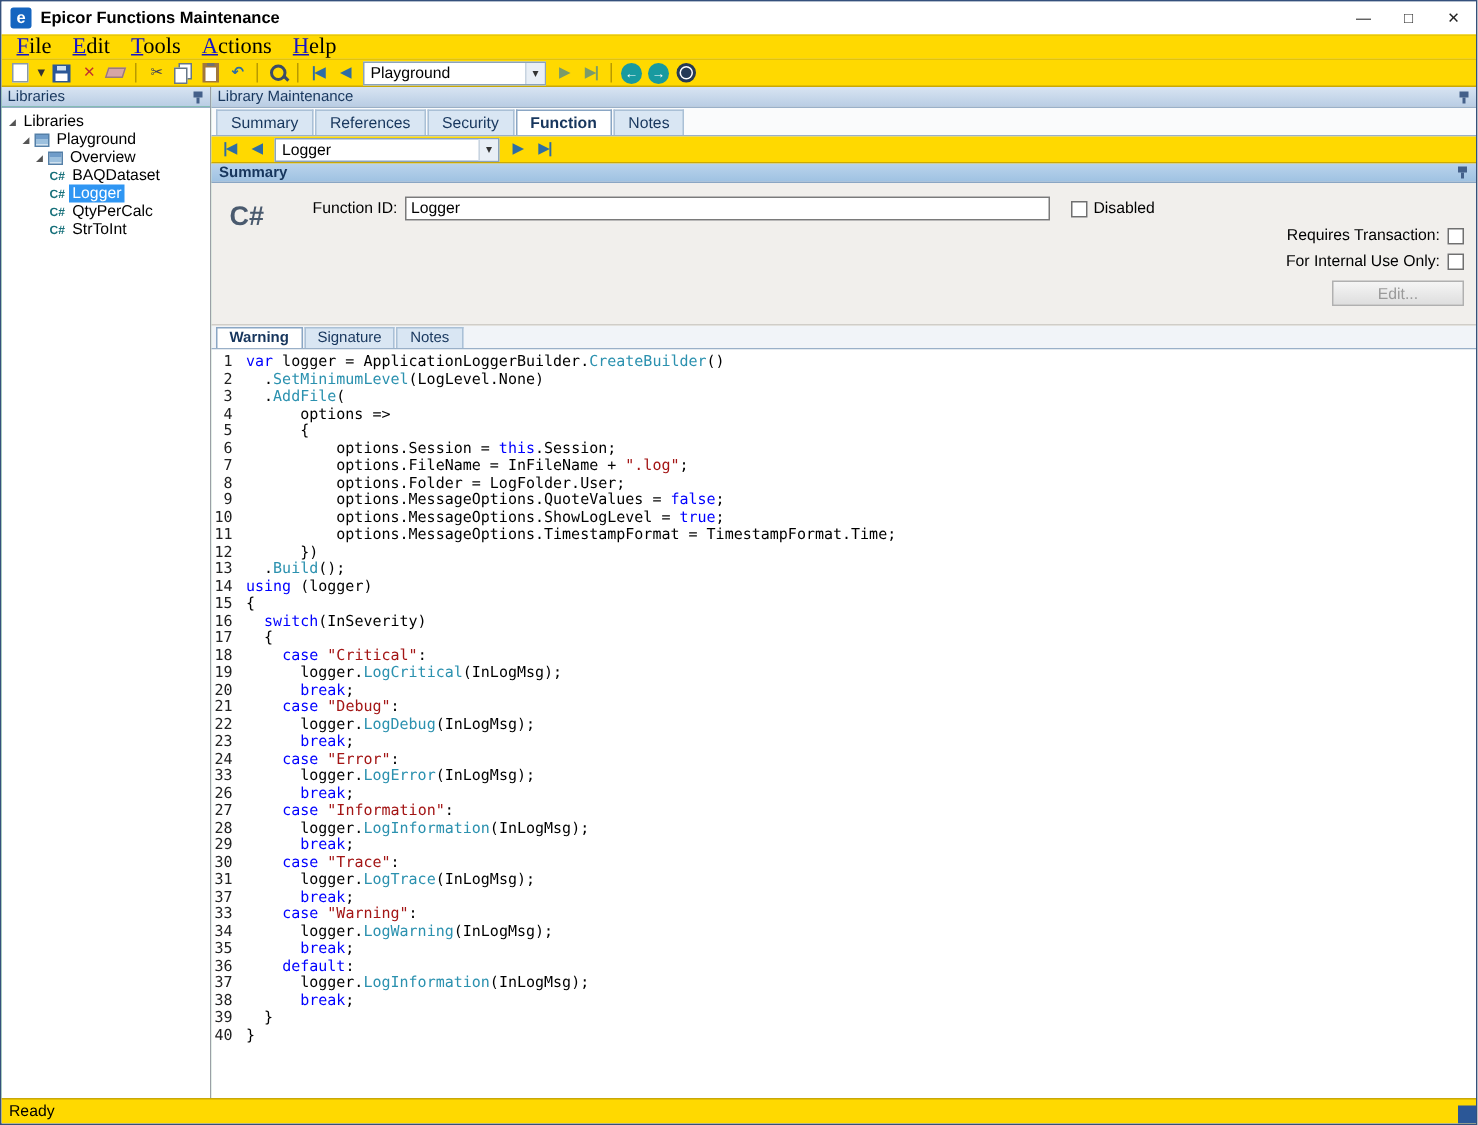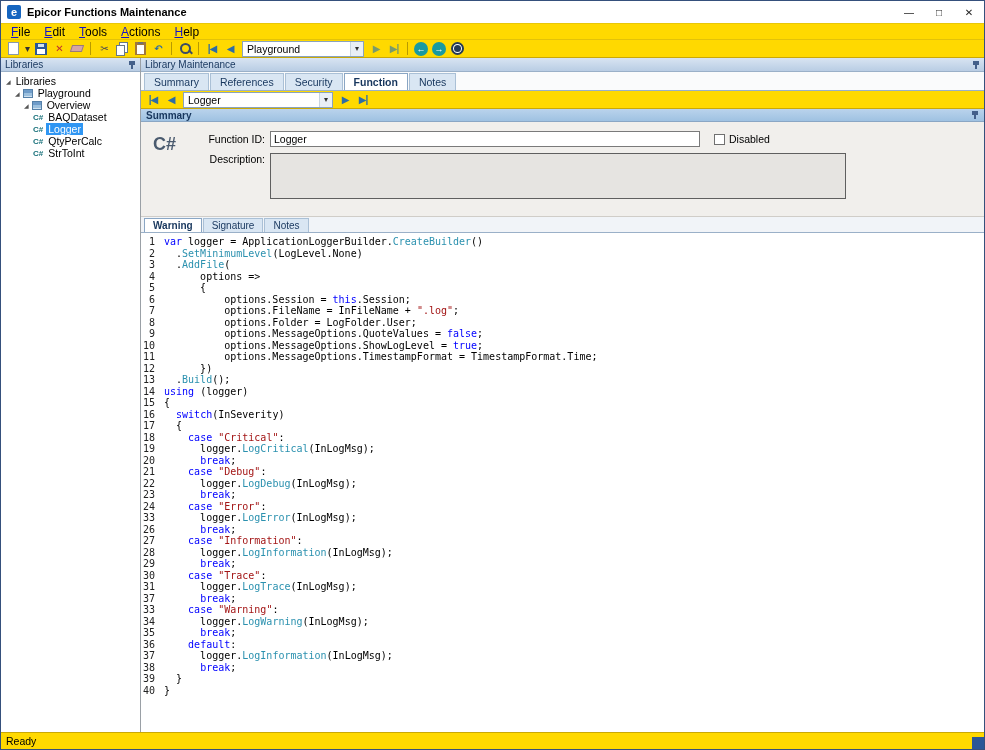--- a/index.html
+++ b/index.html
@@ -11,21 +11,21 @@
   
   .titlebar{height:22px;background:#fff;display:flex;align-items:center;flex:0 0 auto;}
   .app-icon{width:14px;height:14px;margin:0 6px 0 6px;background:#1565c0;color:#fff;font-weight:bold;font-size:11px;
     display:flex;align-items:center;justify-content:center;border-radius:2px;}
   .title-text{font-size:11px;font-weight:bold;}
   .win-controls{margin-left:auto;display:flex;height:100%;}
   .win-btn{width:30px;display:flex;align-items:center;justify-content:center;font-size:10px;color:#222;cursor:default;}
 
   
   .menubar{height:16px;background:var(--accent-yellow,#ffd900);display:flex;align-items:center;padding-left:3px;flex:0 0 auto;border-top:1px solid #e8c70a;}
-  .menu-item{padding:0 7px;font-size:12px;cursor:default;}
+  .menu-item{padding:0 7px;font-size:15px;cursor:default;font-family:Liberation Serif, serif;}
   .accel{color:#1414c8;text-decoration:underline;}
   .toolbar{height:19px;background:var(--accent-yellow,#ffd900);display:flex;align-items:center;padding-left:3px;flex:0 0 auto;
     border-top:1px solid #e3c208;border-bottom:1px solid #caa806;}
   .tb-sep{width:1px;height:13px;background:#b89a00;margin:0 4px;}
   .tb-btn{height:16px;min-width:16px;display:inline-flex;align-items:center;justify-content:center;margin:0 1px;cursor:default;}
   .tb-glyph{font-weight:bold;font-size:10px;letter-spacing:-1px;}
   .tb-circ{width:14px;height:14px;min-width:14px;border-radius:50%;background:#189aa0;color:#fff;font-size:9px;margin:0 2px;}
   .combo{height:16px;background:#fff;border:1px solid #8aa3bd;display:inline-flex;align-items:center;justify-content:space-between;
     margin:0 3px;padding-left:4px;font-size:10.5px;}
   .combo-text{white-space:nowrap;overflow:hidden;}
@@ -248,23 +248,30 @@
       <div class="form">
         <div class="lang-badge">C#</div>
         <div class="form-row">
           <label class="flabel">Function ID:</label>
           <input class="ftext" value="Logger" style="">
           <span class="cb-wrap">
             <span class="checkbox"></span>
             <span class="cb-label">Disabled</span>
           </span>
         </div>
-        <div class="form-row top">
-          <label class="flabel">Description:</label>
-          <textarea class="fdesc" disabled="" style=""></textarea>
+        <div class="form-right">
+          <div class="fr-row">
+            <span>Requires Transaction:</span>
+            <span class="checkbox"></span>
+          </div>
+          <div class="fr-row">
+            <span>For Internal Use Only:</span>
+            <span class="checkbox"></span>
+          </div>
+          <button class="edit-btn" disabled="">Edit...</button>
         </div>
       </div>
 
       <div class="tabs small" id="editor-tabs">
           <span class="tab active">Warning</span>
           <span class="tab">Signature</span>
           <span class="tab">Notes</span>
         </div>
 
       <div class="editor">

